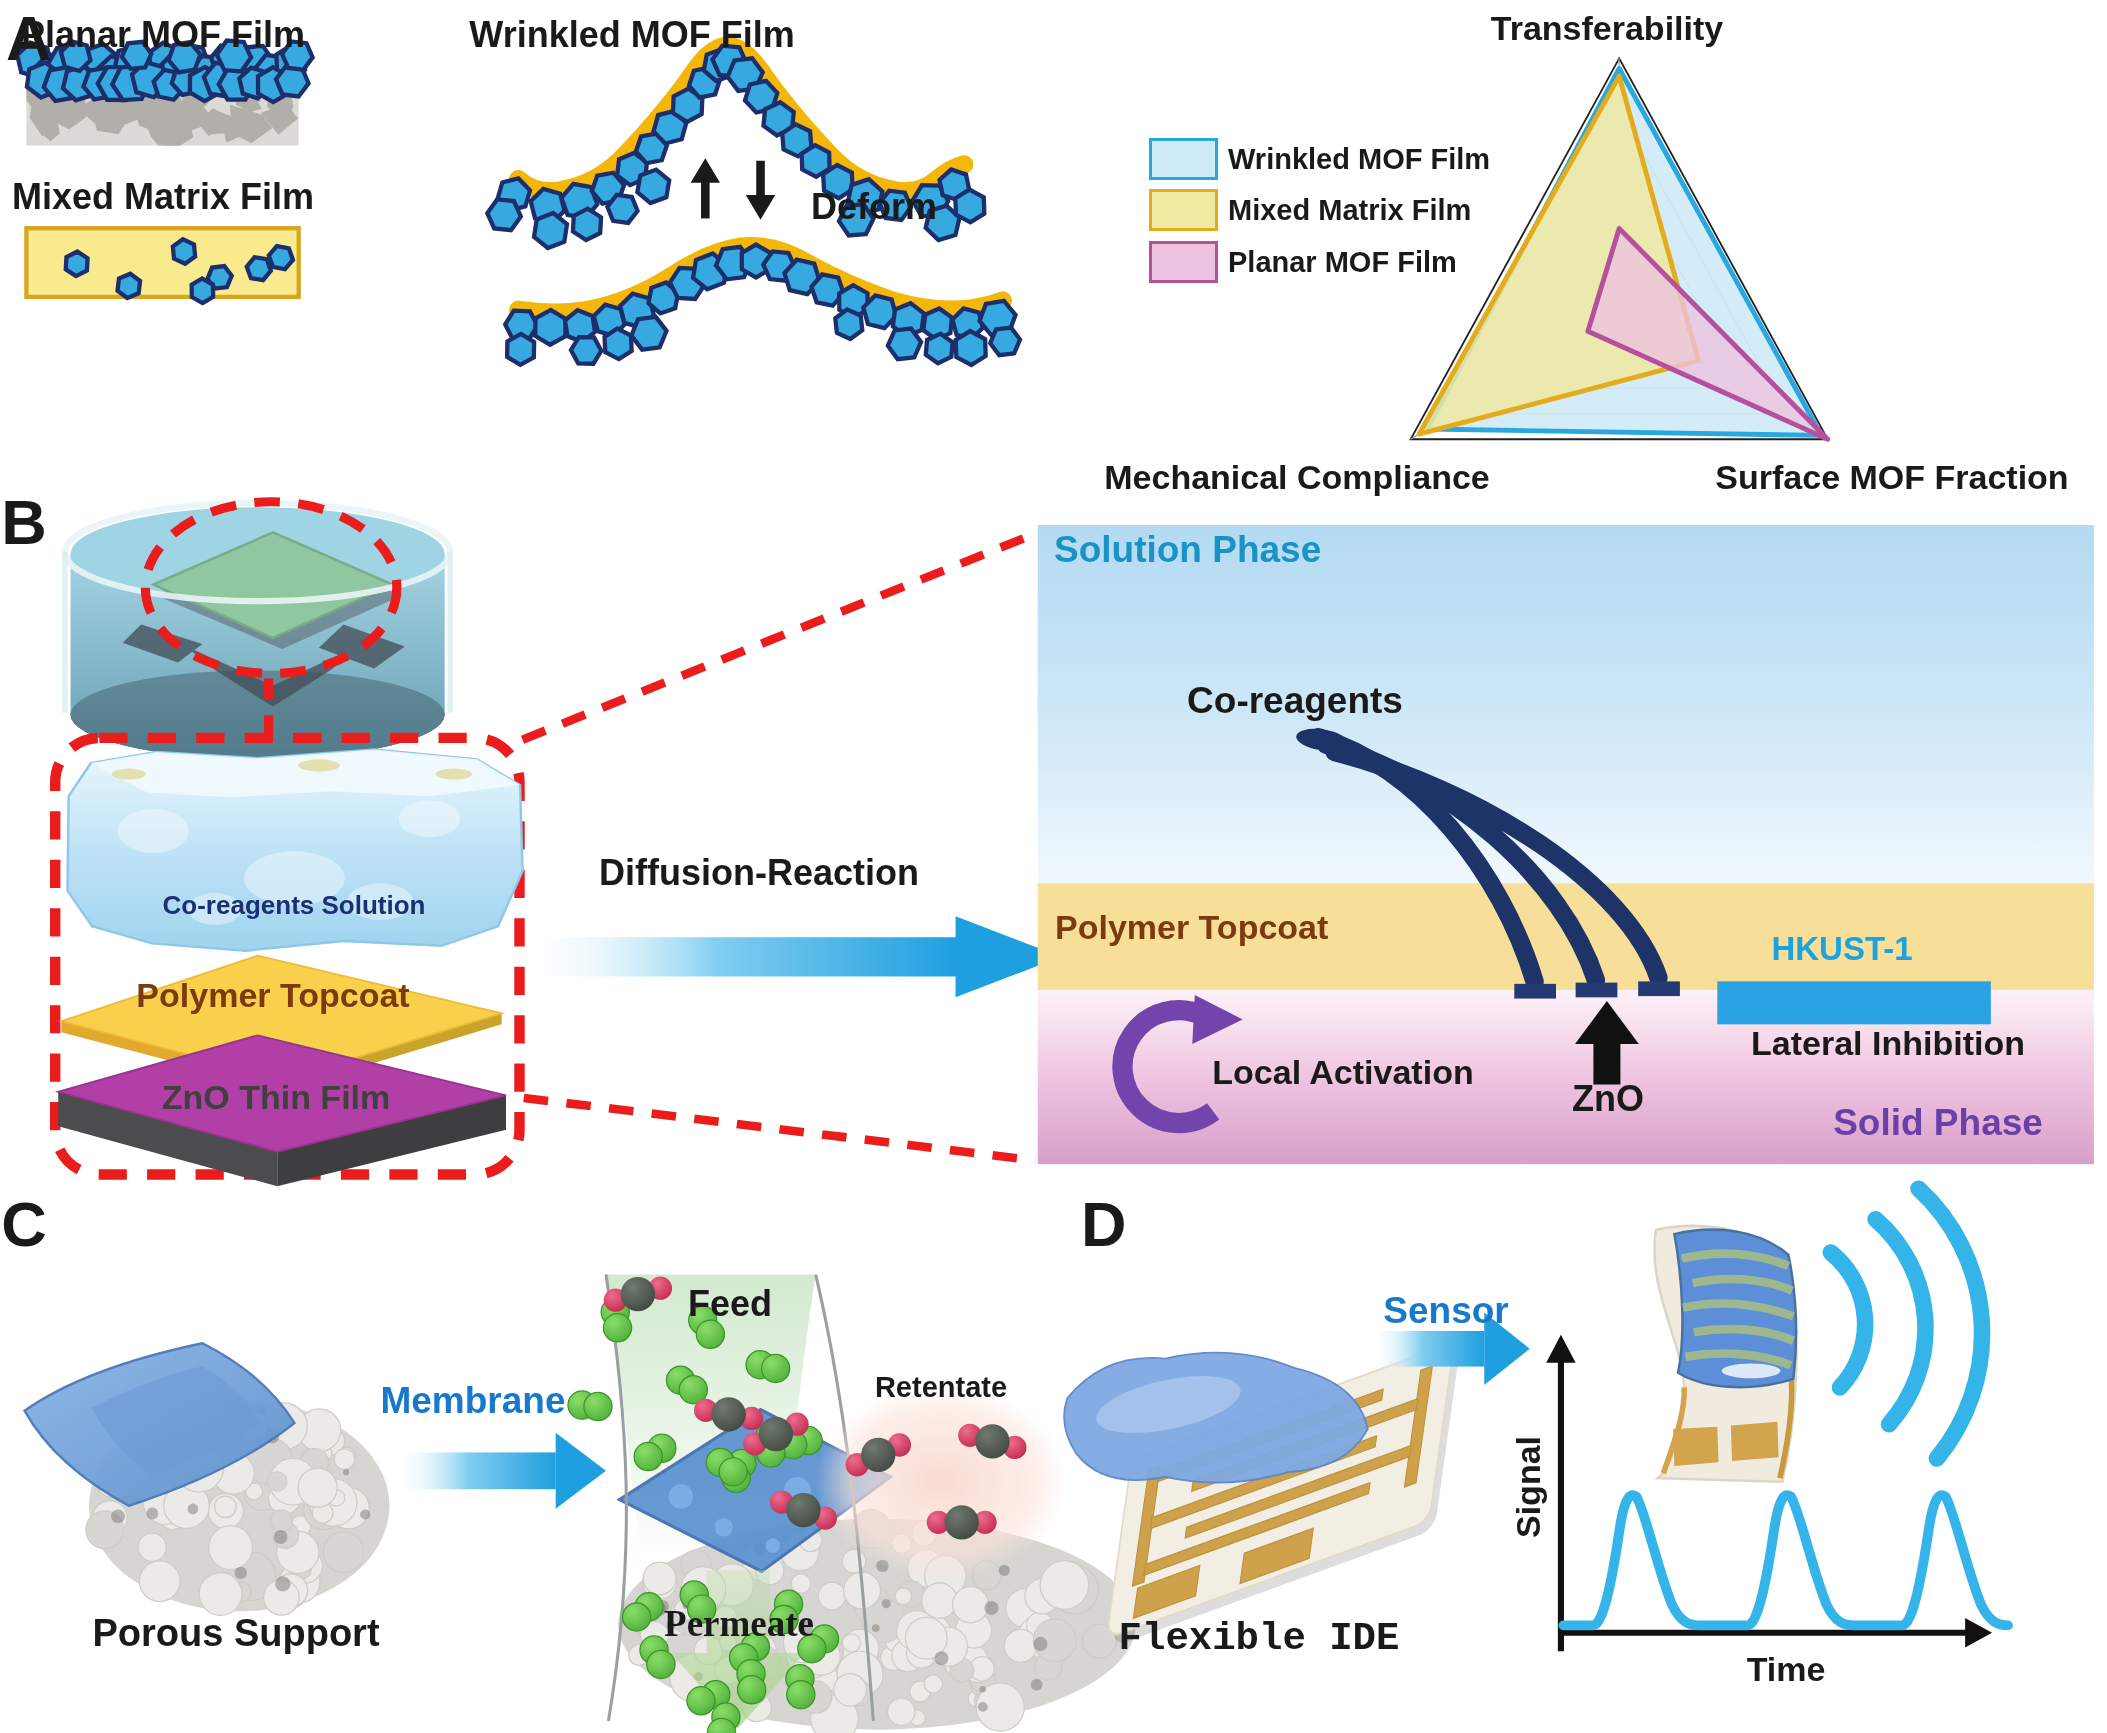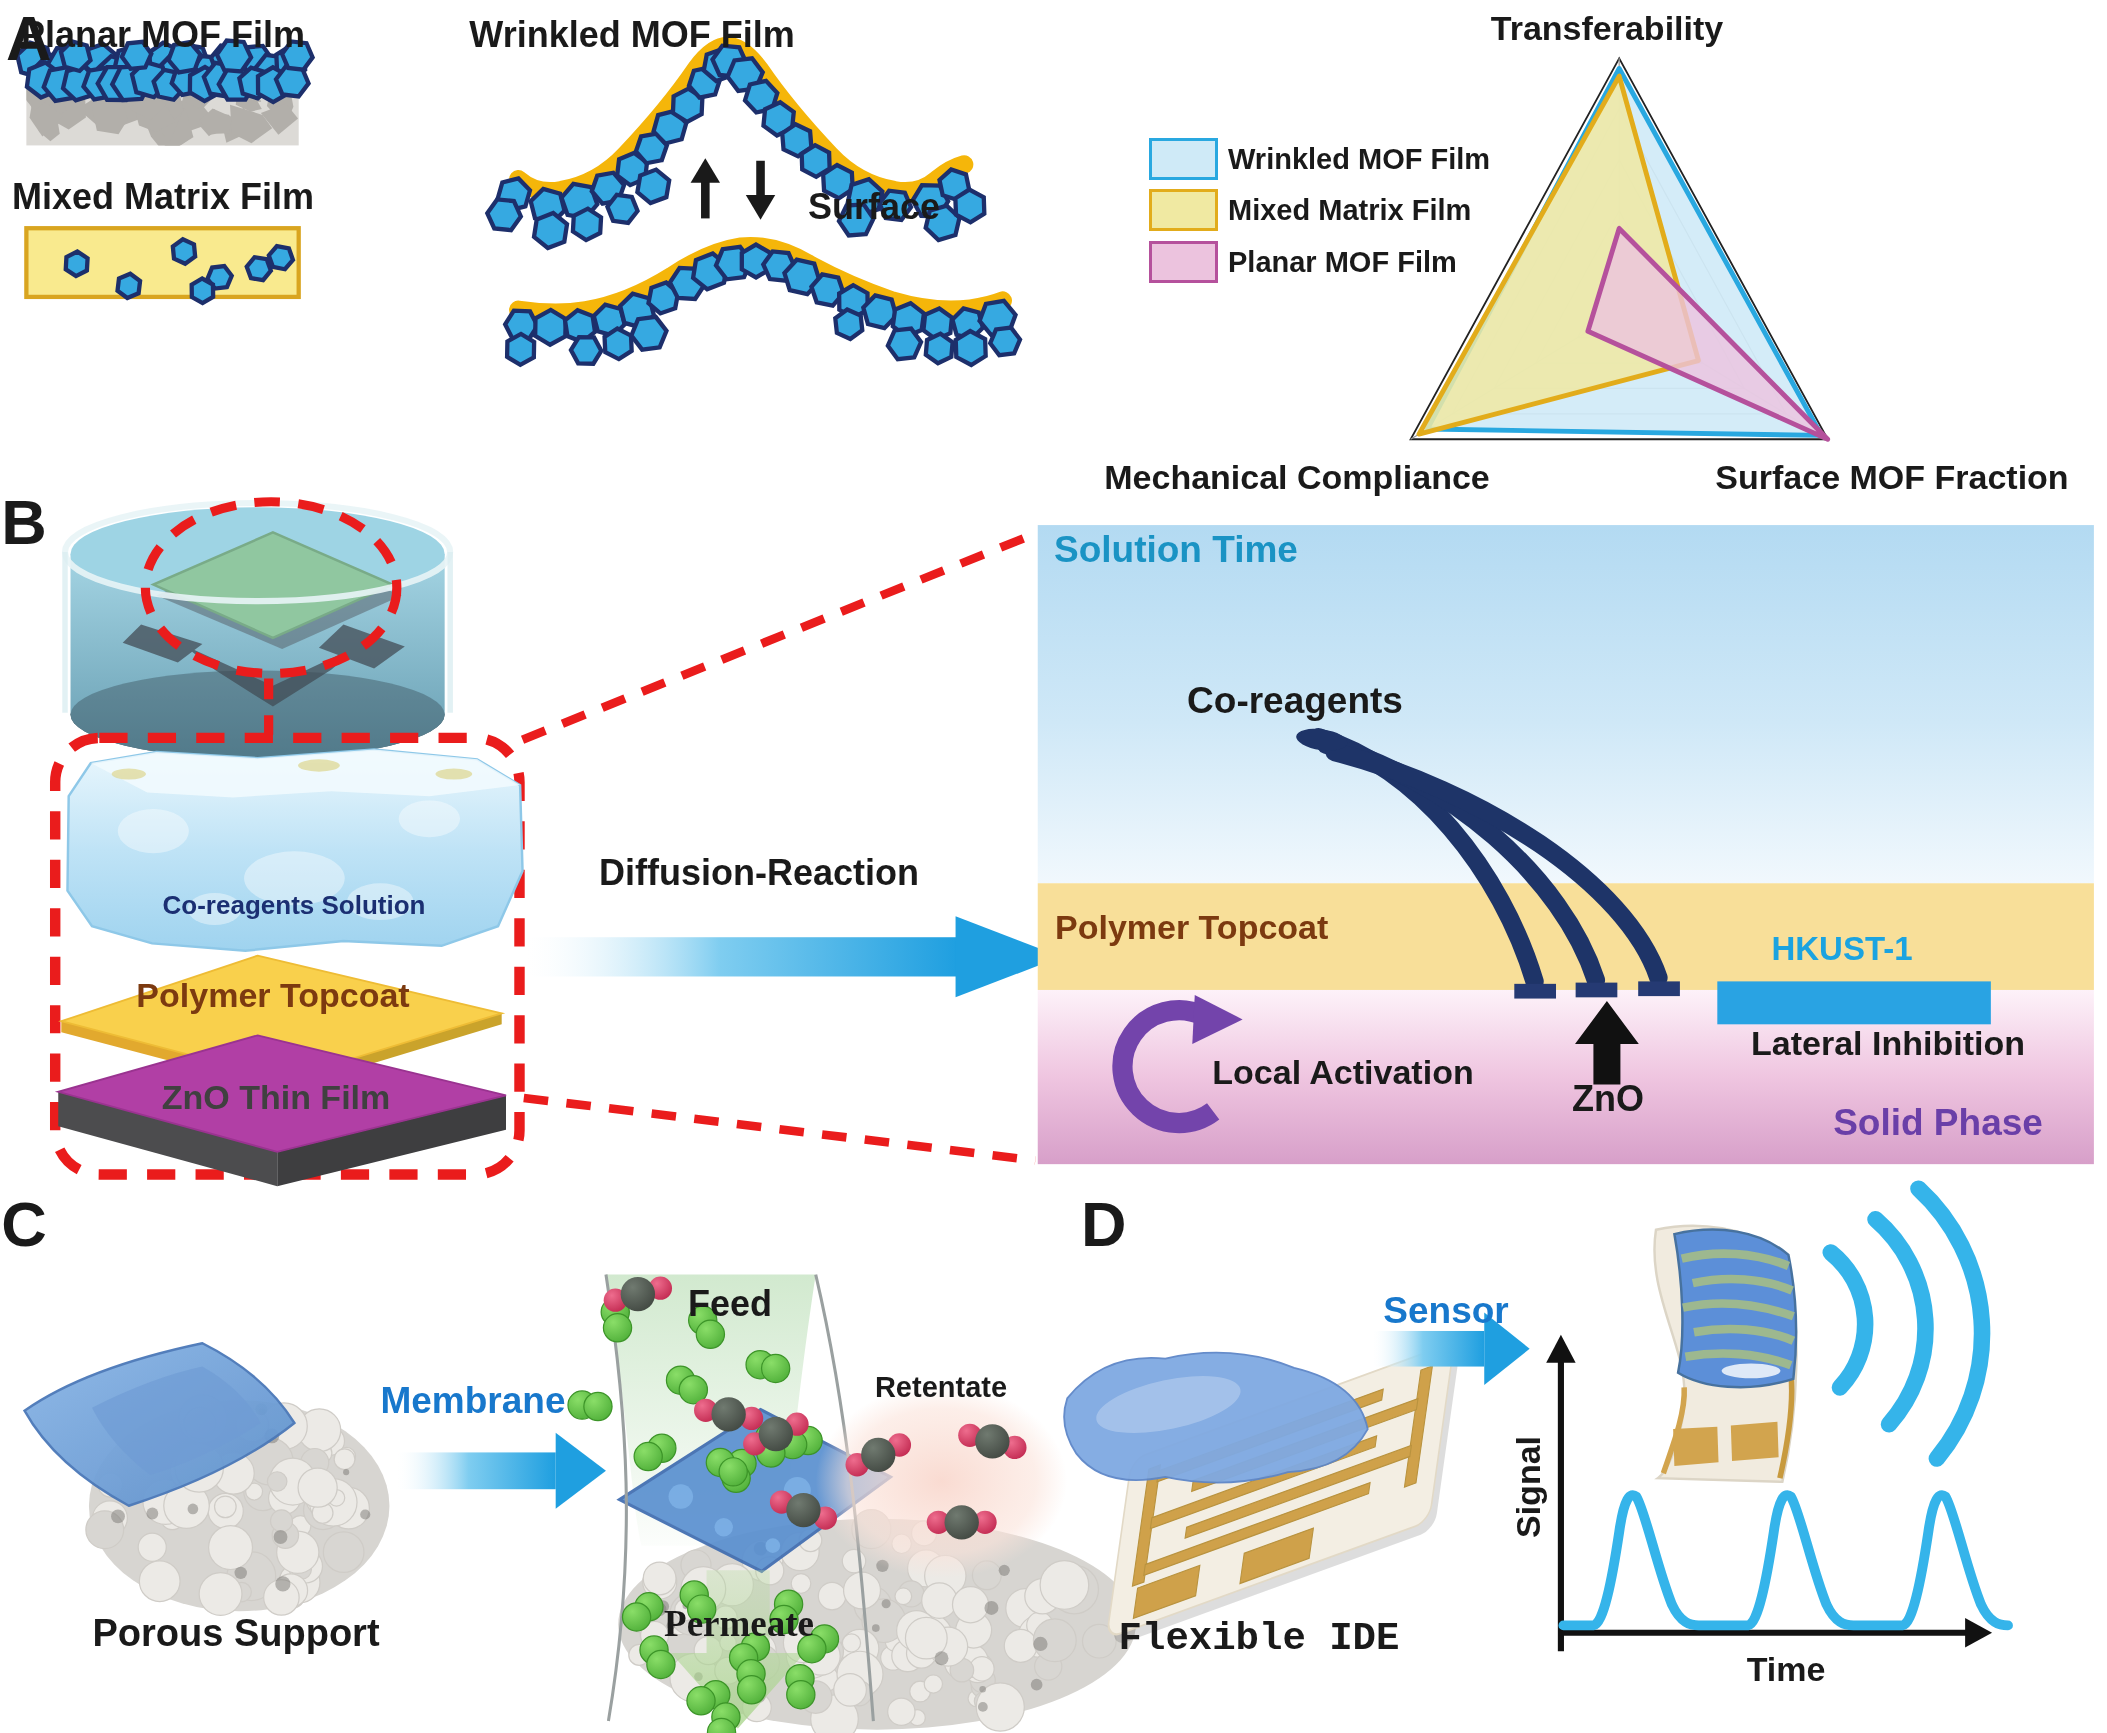--- a/index.html
+++ b/index.html
@@ -676,38 +676,38 @@
     <line x1="2541" y1="2662" x2="3214" y2="2662" stroke="#111111" stroke-width="10"></line>
     <polygon points="3248,2662 3204,2638 3204,2686" fill="#111111"></polygon>
     <path id="sigPath" fill="none" stroke="#35b4ea" stroke-width="16" stroke-linejoin="round" stroke-linecap="round" d="M2549,2650 L2598,2650 C2614,2648 2628,2578 2640,2498 C2648,2442 2658,2432 2668,2440 C2682,2462 2703,2560 2726,2616 C2740,2646 2756,2650 2770,2650 L2850,2650 C2866,2648 2880,2578 2892,2498 C2900,2442 2910,2432 2920,2440 C2934,2462 2955,2560 2978,2616 C2992,2646 3008,2650 3022,2650 L3102,2650 C3118,2648 3132,2578 3144,2498 C3152,2442 3162,2432 3172,2440 C3186,2462 3207,2560 3230,2616 C3244,2646 3260,2650 3274,2650 "></path>
   </g>
 </svg>
 
 <div class="panel-letter" style="left:6.1px;top:7.4px;">A</div>
 <div class="lbl" style="left:163px;top:35px;font-size:36px;">Planar MOF Film</div>
 <div class="lbl" style="left:163px;top:197px;font-size:36px;">Mixed Matrix Film</div>
 <div class="lbl" style="left:632px;top:35px;font-size:36px;">Wrinkled MOF Film</div>
-<div class="lbl" style="left:874px;top:207px;font-size:36px;">Surface</div>
+<div class="lbl" style="left:874px;top:207px;font-size:36px;">Deform</div>
 
 <div class="lbl" style="left:1607px;top:28px;font-size:34px;">Transferability</div>
 <div class="lbl" style="left:1297px;top:477px;font-size:34px;">Mechanical Compliance</div>
 <div class="lbl" style="left:1892px;top:477px;font-size:34px;">Surface MOF Fraction</div>
 <div class="swatch" id="sw0" style="left: 1149px; top: 159px; background: rgb(207, 234, 247); border: 3.7px solid rgb(41, 168, 224);"></div>
 <div class="swatch" id="sw1" style="left: 1149px; top: 210px; background: rgb(240, 233, 162); border: 3.7px solid rgb(226, 172, 27);"></div>
 <div class="swatch" id="sw2" style="left: 1149px; top: 262px; background: rgb(236, 195, 222); border: 3.7px solid rgb(181, 81, 156);"></div>
 <div class="lbl-left" style="left:1228px;top:159px;font-size:29px;">Wrinkled MOF Film</div>
 <div class="lbl-left" style="left:1228px;top:210px;font-size:29px;">Mixed Matrix Film</div>
 <div class="lbl-left" style="left:1228px;top:262px;font-size:29px;">Planar MOF Film</div>
 
 <div class="panel-letter" style="left:1.2px;top:491px;">B</div>
 <div class="lbl" style="left:294px;top:857px;font-size:26px;color:#1b2f72;margin-top:48px;">Co-reagents Solution</div>
 <div class="lbl" style="left:273px;top:995px;font-size:34px;color:#7c3a10;">Polymer Topcoat</div>
 <div class="lbl" style="left:276px;top:1097px;font-size:34px;color:#404040;">ZnO Thin Film</div>
 <div class="lbl" style="left:759px;top:873px;font-size:36px;">Diffusion-Reaction</div>
-<div class="lbl-left" style="left:1054px;top:549px;font-size:37px;color:#1a93c4;">Solution Time</div>
+<div class="lbl-left" style="left:1054px;top:549px;font-size:37px;color:#1a93c4;">Solution Phase</div>
 <div class="lbl" style="left:1295px;top:700px;font-size:37px;">Co-reagents</div>
 <div class="lbl-left" style="left:1055px;top:927px;font-size:34px;color:#7c3a10;">Polymer Topcoat</div>
 <div class="lbl" style="left:1842px;top:948px;font-size:33px;color:#1ba3e0;">HKUST-1</div>
 <div class="lbl" style="left:1343px;top:1072px;font-size:34px;">Local Activation</div>
 <div class="lbl" style="left:1608px;top:1099px;font-size:36px;">ZnO</div>
 <div class="lbl" style="left:1856px;top:1043px;font-size:34px;margin-left:32px;">Lateral Inhibition</div>
 <div class="lbl" style="left:1938px;top:1122px;font-size:37px;color:#6a3fa8;">Solid Phase</div>
 
 <div class="panel-letter" style="left:1.2px;top:1193px;">C</div>
 <div class="lbl" style="left:236px;top:1633px;font-size:38px;">Porous Support</div>

